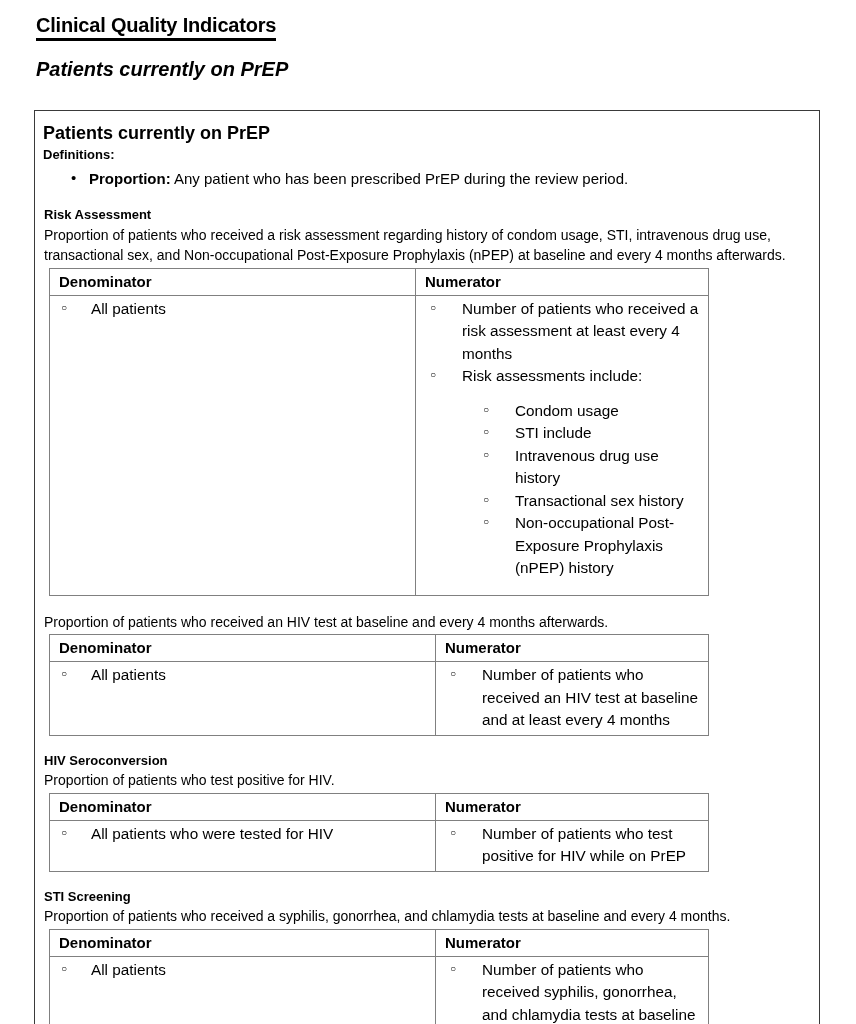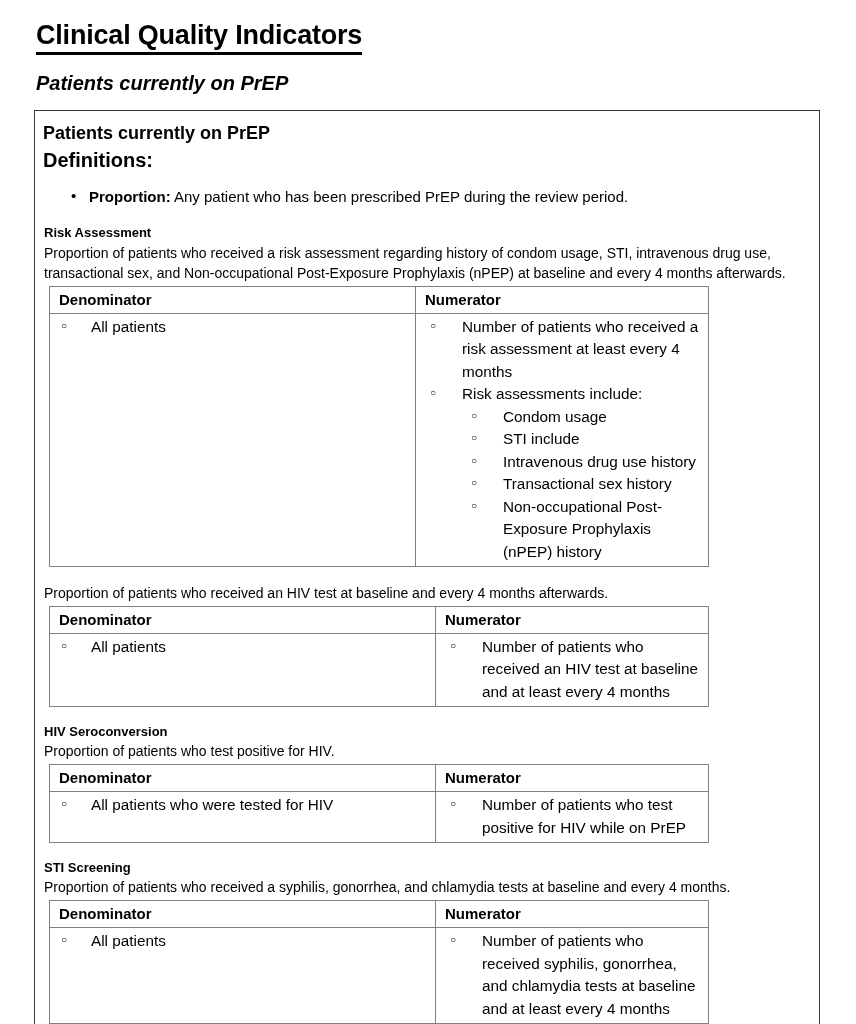--- a/index.html
+++ b/index.html
@@ -20,22 +20,22 @@
     position: relative;
     width: 856px;
     height: 1024px;
     box-sizing: border-box;
     padding: 0;
   }
 
   
   .doc-title {
     margin: 0;
-    padding: 20px 0 0 36px;
-    font-size: 27px;
+    padding: 14px 0 0 36px;
+    font-size: 20px;
     font-weight: bold;
     letter-spacing: -0.2px;
     line-height: 1.15;
   }
   .doc-title span.underline {
     border-bottom: 3px solid #000;
     padding-bottom: 1px;
     display: inline-block;
   }
   .doc-subtitle {
@@ -59,22 +59,22 @@
     background: #fff;
   }
 
   .box-title {
     margin: 0 0 0 0;
     font-size: 18px;
     font-weight: bold;
     line-height: 1.35;
   }
   .definitions-label {
-    margin: 1px 0 12px 0;
-    font-size: 20px;
+    margin: 1px 0 4px 0;
+    font-size: 13px;
     font-weight: bold;
     line-height: 1.4;
   }
 
   ul.def-list {
     margin: 2px 0 0 0;
     padding: 0 0 0 46px;
     list-style: none;
   }
   ul.def-list li {
@@ -156,21 +156,21 @@
     left: 9px;
     top: 0px;
     font-size: 10px;
     line-height: 1.9;
     color: #000;
   }
   ul.olist.tight > li { padding-left: 36px; }
   ul.olist.tight > li::before { left: 6px; }
 
   ul.sub-olist {
-    margin: 0;
+    margin: 12px;
     padding: 0;
     list-style: none;
   }
   ul.sub-olist > li {
     position: relative;
     padding-left: 41px;
     font-size: 15.3px;
     line-height: 1.47;
   }
   ul.sub-olist > li::before {

